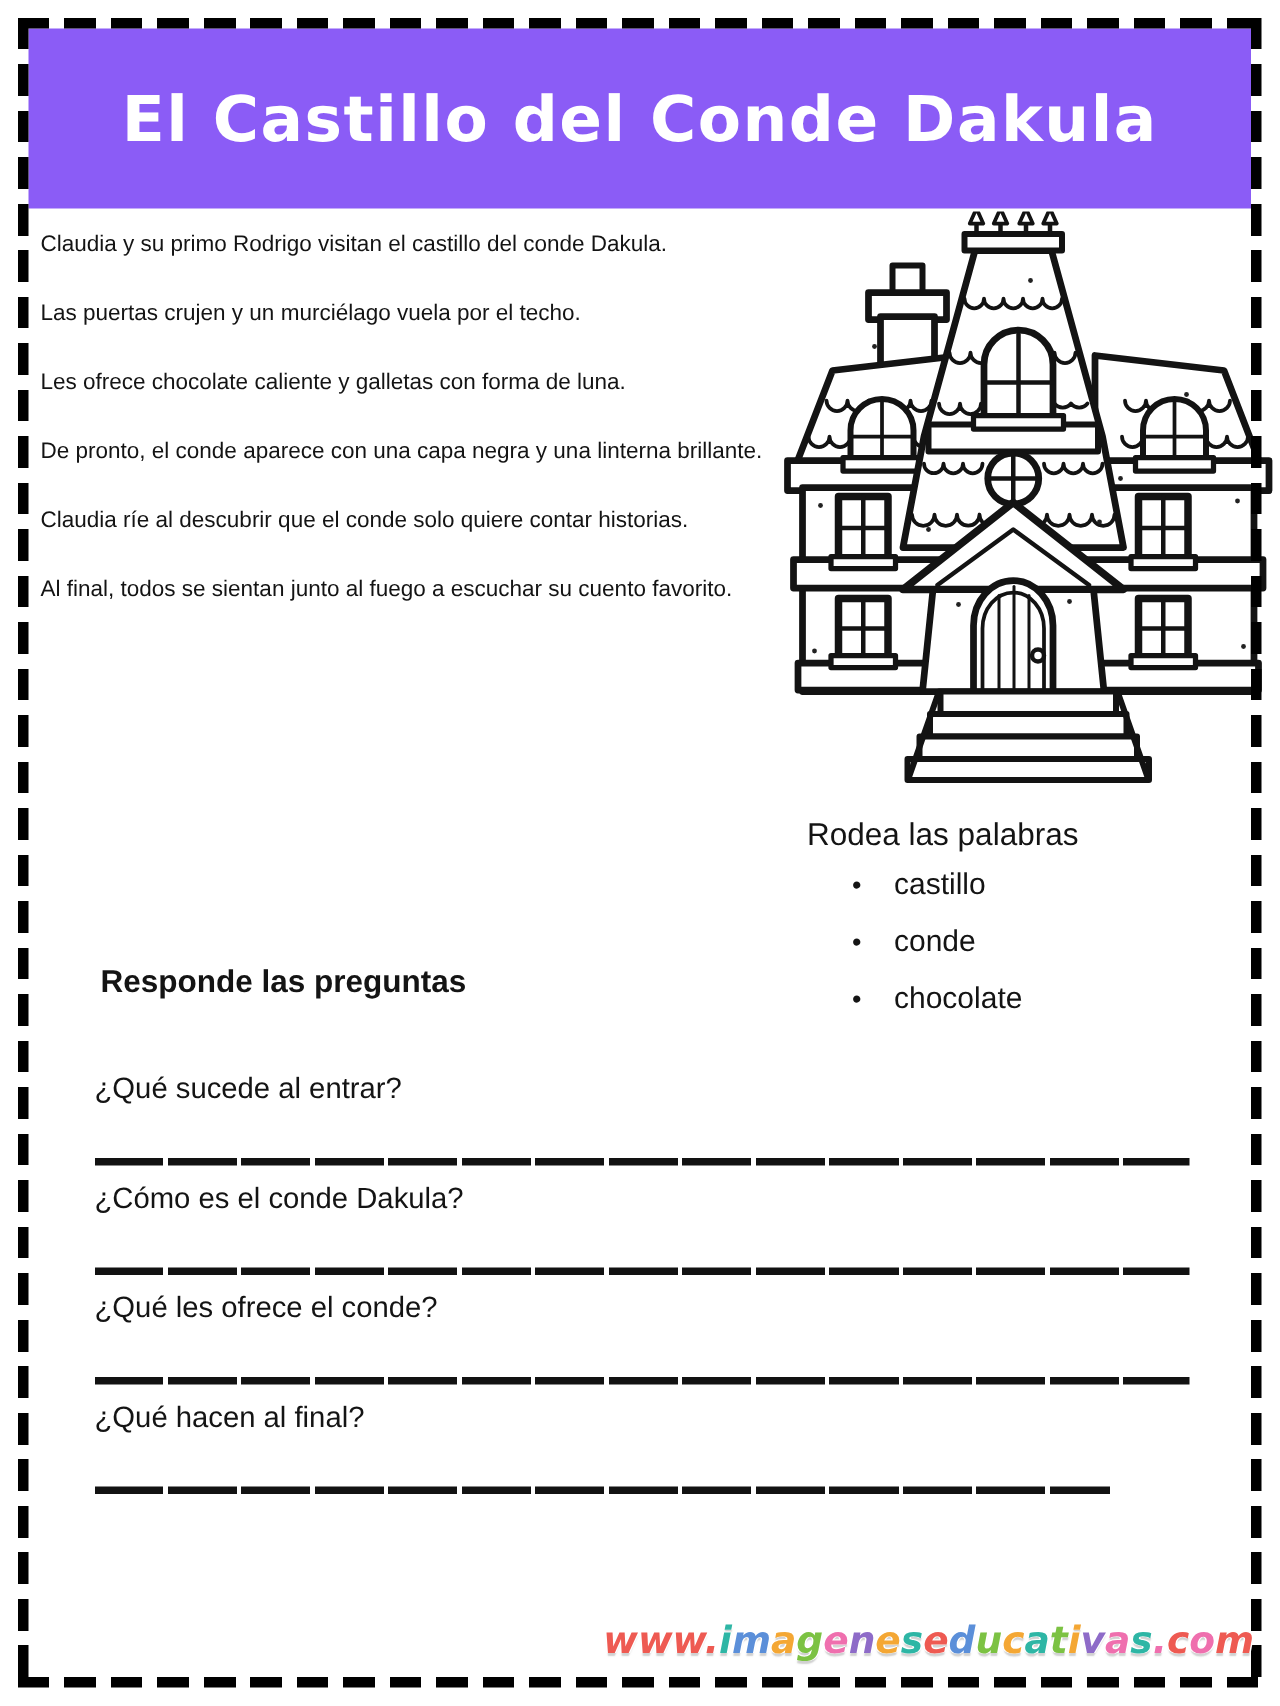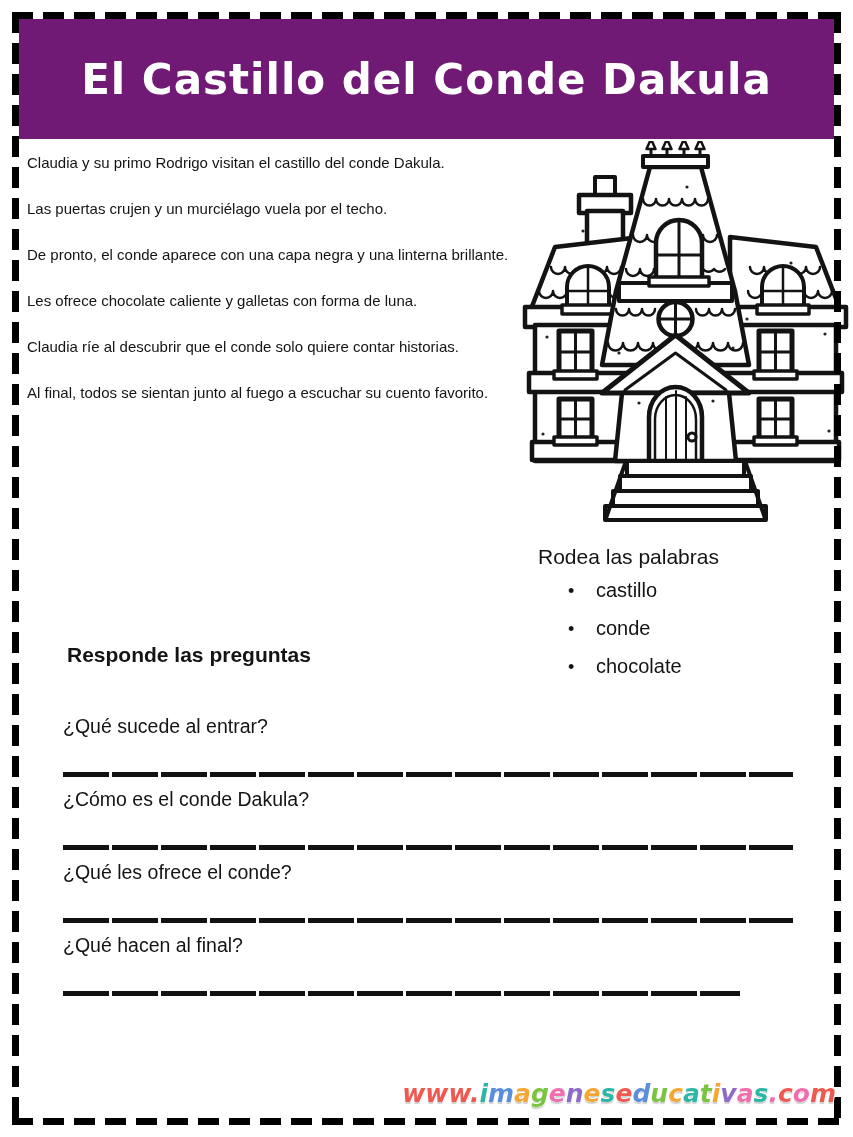--- a/index.html
+++ b/index.html
@@ -12,21 +12,21 @@
   
   .b-strip { position:absolute; z-index:5; }
   .b-top    { left:12px; right:12px; top:12px;    height:7px; background:repeating-linear-gradient(90deg,#000 0 21px,transparent 21px 31px); }
   .b-bottom { left:12px; right:12px; bottom:12px; height:7px; background:repeating-linear-gradient(90deg,#000 0 21px,transparent 21px 31px); }
   .b-left   { top:12px; bottom:12px; left:12px;   width:7px;  background:repeating-linear-gradient(180deg,#000 0 21px,transparent 21px 31px); }
   .b-right  { top:12px; bottom:12px; right:12px;  width:7px;  background:repeating-linear-gradient(180deg,#000 0 21px,transparent 21px 31px); }
 
   
   .header {
     position:absolute; left:19px; top:19px; right:19px; height:120px;
-    background:#701a75; display:flex; align-items:center; justify-content:center;
+    background:#8b5cf6; display:flex; align-items:center; justify-content:center;
   }
   .header h1 {
     margin:0; color:#ffffff; font-family:"DejaVu Sans", sans-serif;
     font-weight:bold; font-size:42px; letter-spacing:1px; white-space:nowrap;
   }
 
   
   .story { position:absolute; left:27px; top:148px; width:494px; text-align:justify; }
   .story p { margin:0 0 17px 0; font-size:15px; line-height:29px; }
 
@@ -71,22 +71,22 @@
 <div class="b-strip b-left"></div>
 <div class="b-strip b-right"></div>
 
 <div class="header">
   <h1>El Castillo del Conde Dakula</h1>
 </div>
 
 <div class="story">
   <p>Claudia y su primo Rodrigo visitan el castillo del conde Dakula.</p>
   <p>Las puertas crujen y un murciélago vuela por el techo.</p>
+  <p>Les ofrece chocolate caliente y galletas con forma de luna.</p>
   <p>De pronto, el conde aparece con una capa negra y una linterna brillante.</p>
-  <p>Les ofrece chocolate caliente y galletas con forma de luna.</p>
   <p>Claudia ríe al descubrir que el conde solo quiere contar historias.</p>
   <p>Al final, todos se sientan junto al fuego a escuchar su cuento favorito.</p>
 </div>
 
 <div class="castle">
 <svg width="333" height="398" viewBox="0 0 333 398">
 
   <rect class="fw" x="76" y="36" width="20" height="20" stroke-width="4"></rect>
   <rect class="fw" x="60" y="54" width="52" height="18" stroke-width="4.5"></rect>
   <rect class="fw" x="68" y="70" width="36" height="55" stroke-width="4.5"></rect>

